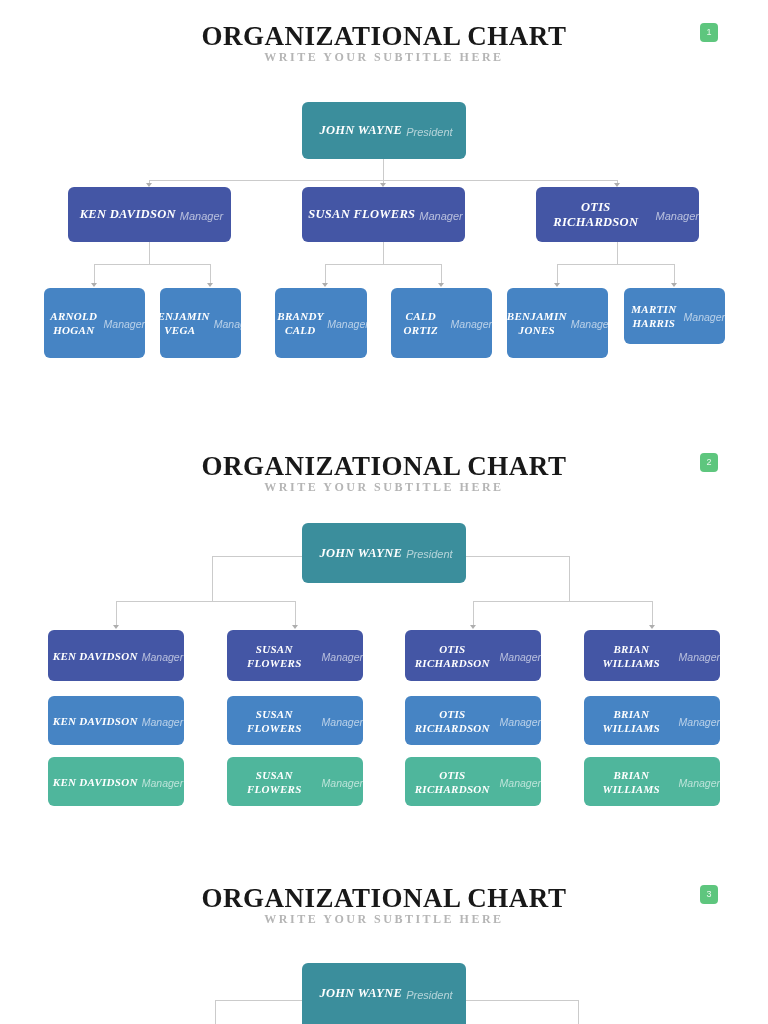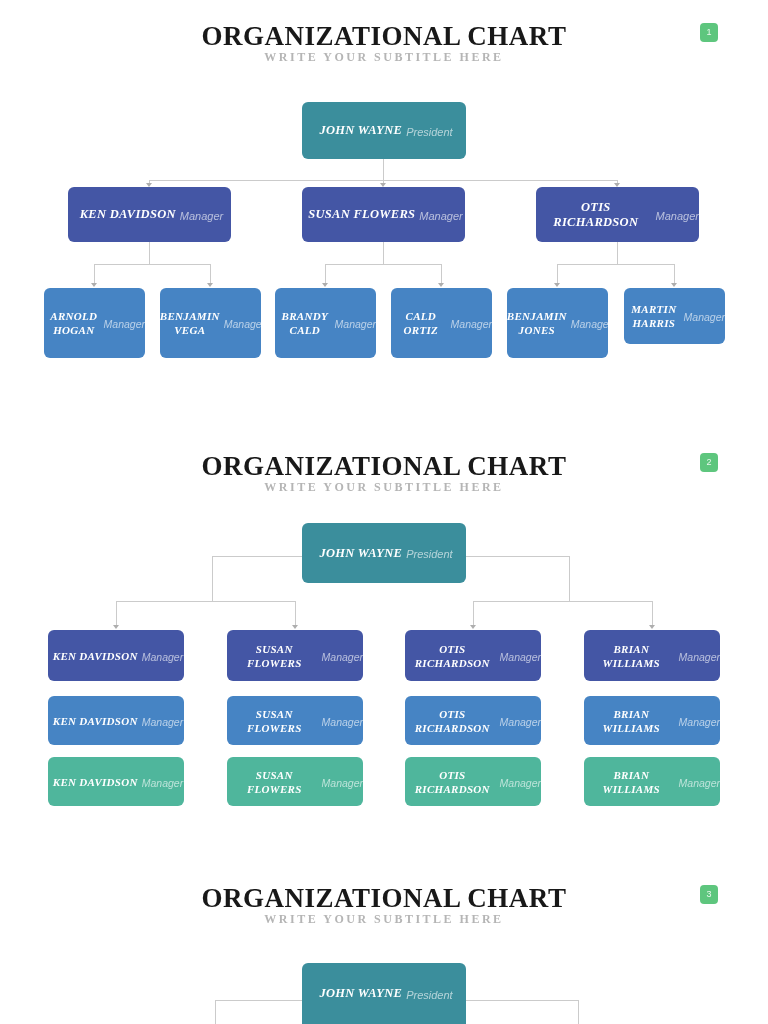--- a/index.html
+++ b/index.html
@@ -92,25 +92,25 @@
   <div class="hline" style="left:557px;top:264px;width:118px"></div>
   <div class="vline" style="left:557px;top:264px;height:19px"></div>
   <div class="vline" style="left:674px;top:264px;height:19px"></div>
   <div class="arr" style="left:553.5px;top:283px"></div>
   <div class="arr" style="left:670.5px;top:283px"></div>
 
   <div class="node blue small" style="left:44px;top:288px;width:101px;height:70px">
     <div class="nm">ARNOLD HOGAN</div>
     <div class="rl">Manager</div>
   </div>
-  <div class="node blue small" style="left:160px;top:288px;width:101px;height:70px">
+  <div class="node blue small" style="left:160px;top:288px;width:81px;height:70px">
     <div class="nm">BENJAMIN VEGA</div>
     <div class="rl">Manager</div>
   </div>
-  <div class="node blue small" style="left:275px;top:288px;width:101px;height:70px">
+  <div class="node blue small" style="left:275px;top:288px;width:92px;height:70px">
     <div class="nm">BRANDY CALD</div>
     <div class="rl">Manager</div>
   </div>
   <div class="node blue small" style="left:391px;top:288px;width:101px;height:70px">
     <div class="nm">CALD ORTIZ</div>
     <div class="rl">Manager</div>
   </div>
   <div class="node blue small" style="left:507px;top:288px;width:101px;height:70px">
     <div class="nm">BENJAMIN JONES</div>
     <div class="rl">Manager</div>

